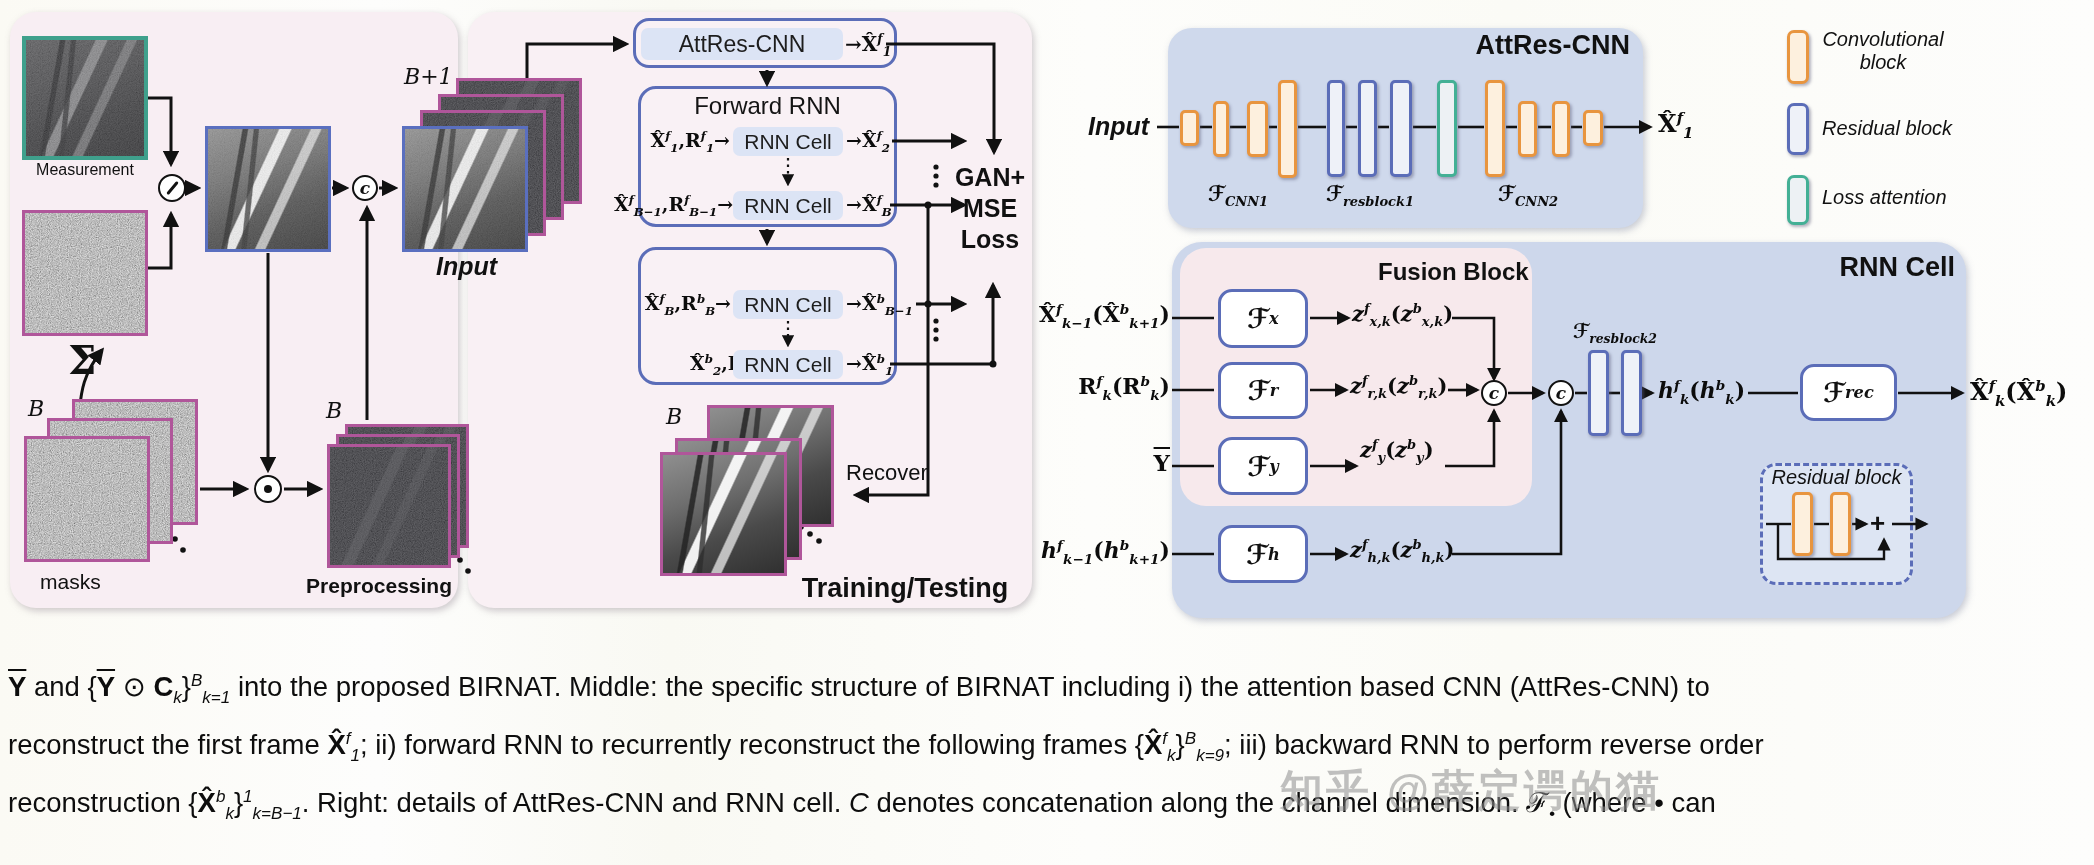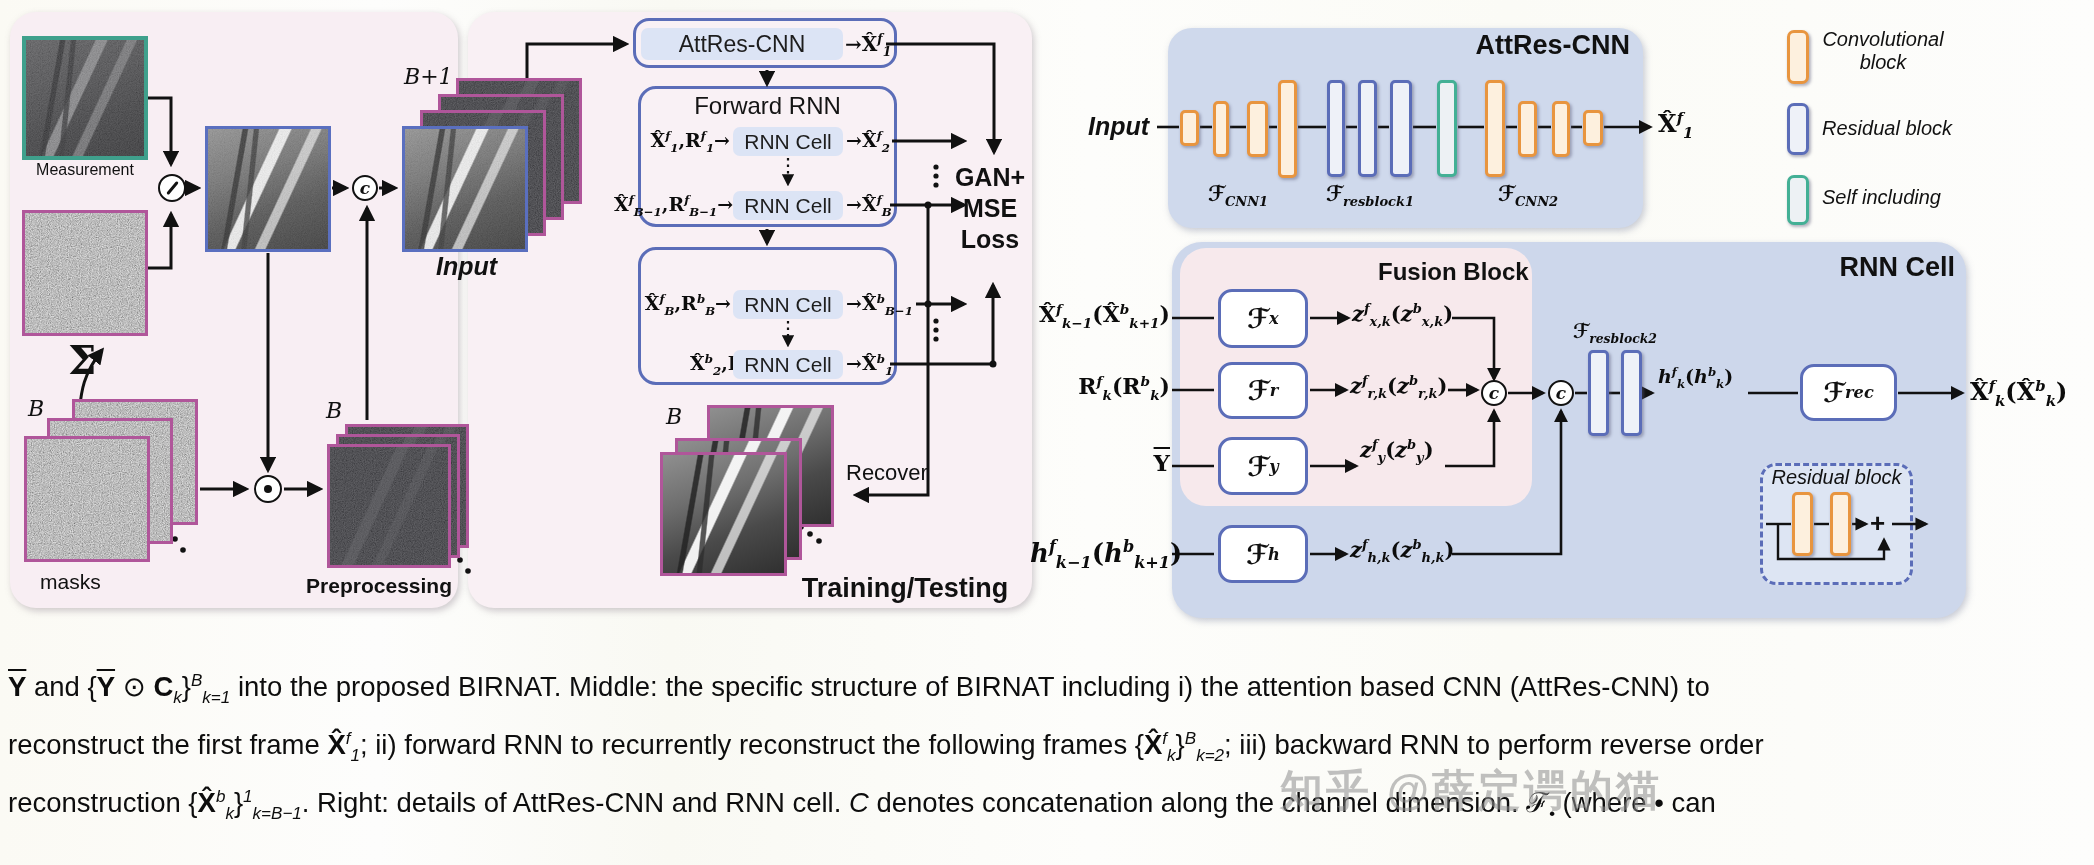--- a/index.html
+++ b/index.html
@@ -353,29 +353,29 @@
   <div class="math" style="left:1178px;top:182px;width:120px;text-align:center;font-style:italic;font-size:21px;">ℱ<sub>CNN1</sub></div>
   <div class="math" style="left:1300px;top:182px;width:140px;text-align:center;font-style:italic;font-size:21px;">ℱ<sub>resblock1</sub></div>
   <div class="math" style="left:1468px;top:182px;width:120px;text-align:center;font-style:italic;font-size:21px;">ℱ<sub>CNN2</sub></div>
   <div class="math" style="left:1658px;top:110px;font-size:24px;">X̂<sup>f</sup><sub>1</sub></div>
 
   <div class="blk conv" style="left:1787px;top:30px;width:22px;height:54px;border-radius:7px;"></div>
   <div class="lbl" style="left:1822px;top:28px;width:122px;font-style:italic;font-size:20px;line-height:23px;text-align:center;white-space:normal;">Convolutional block</div>
   <div class="blk res" style="left:1787px;top:103px;width:22px;height:52px;border-radius:7px;"></div>
   <div class="lbl" style="left:1822px;top:117px;font-style:italic;font-size:20px;">Residual block</div>
   <div class="blk attn" style="left:1787px;top:175px;width:22px;height:50px;border-radius:7px;"></div>
-  <div class="lbl" style="left:1822px;top:186px;font-style:italic;font-size:20px;">Self including</div>
+  <div class="lbl" style="left:1822px;top:186px;font-style:italic;font-size:20px;">Loss attention</div>
 
   <div class="lbl bold" style="left:1825px;top:252px;width:130px;text-align:right;font-size:27px;">RNN Cell</div>
   <div class="lbl bold" style="left:1378px;top:258px;width:145px;font-size:24px;">Fusion Block</div>
 
   <div class="math" style="left:1030px;top:302px;width:140px;text-align:right;font-size:22px;">X̂<sup>f</sup><sub>k−1</sub>(X̂<sup>b</sup><sub>k+1</sub>)</div>
   <div class="math" style="left:1030px;top:374px;width:140px;text-align:right;font-size:22px;">R<sup>f</sup><sub>k</sub>(R<sup>b</sup><sub>k</sub>)</div>
   <div class="math" style="left:1030px;top:450px;width:140px;text-align:right;font-size:23px;"><span class="ol">Y</span></div>
-  <div class="math" style="left:1030px;top:538px;width:140px;text-align:right;font-size:26px;"><i>h</i><sup>f</sup><sub>k−1</sub>(<i>h</i><sup>b</sup><sub>k+1</sub>)</div>
+  <div class="math" style="left:1030px;top:538px;width:140px;text-align:right;font-size:22px;"><i>h</i><sup>f</sup><sub>k−1</sub>(<i>h</i><sup>b</sup><sub>k+1</sub>)</div>
 
   <div class="fbox" style="left:1218px;top:289px;width:90px;height:59px;">ℱ<sub>x</sub></div>
   <div class="fbox" style="left:1218px;top:362px;width:90px;height:57px;">ℱ<sub>r</sub></div>
   <div class="fbox" style="left:1218px;top:437px;width:90px;height:58px;">ℱ<sub>y</sub></div>
   <div class="fbox" style="left:1218px;top:525px;width:90px;height:58px;">ℱ<sub>h</sub></div>
 
   <div class="math" style="left:1352px;top:302px;font-size:21px;"><i>z</i><sup>f</sup><sub>x,k</sub>(<i>z</i><sup>b</sup><sub>x,k</sub>)</div>
   <div class="math" style="left:1350px;top:374px;font-size:21px;"><i>z</i><sup>f</sup><sub>r,k</sub>(<i>z</i><sup>b</sup><sub>r,k</sub>)</div>
   <div class="math" style="left:1360px;top:438px;font-size:21px;"><i>z</i><sup>f</sup><sub>y</sub>(<i>z</i><sup>b</sup><sub>y</sub>)</div>
   <div class="math" style="left:1350px;top:538px;font-size:21px;"><i>z</i><sup>f</sup><sub>h,k</sub>(<i>z</i><sup>b</sup><sub>h,k</sub>)</div>
@@ -384,31 +384,31 @@
       <span class="cc">c</span>
     </div>
   <div class="op" style="left:1548px;top:380px;width:26px;height:26px;">
       <span class="cc">c</span>
     </div>
 
   <div class="math" style="left:1560px;top:320px;width:110px;text-align:center;font-style:italic;font-size:20px;">ℱ<sub>resblock2</sub></div>
   <div class="blk res" style="left:1588px;top:350px;width:21px;height:86px;"></div>
   <div class="blk res" style="left:1621px;top:350px;width:21px;height:86px;"></div>
 
-  <div class="math" style="left:1658px;top:366px;font-size:19px;"><i>h</i><sup>f</sup><sub>k</sub>(<i>h</i><sup>b</sup><sub>k</sub>)</div>
+  <div class="math" style="left:1658px;top:378px;font-size:22px;"><i>h</i><sup>f</sup><sub>k</sub>(<i>h</i><sup>b</sup><sub>k</sub>)</div>
   <div class="fbox" style="left:1800px;top:364px;width:97px;height:57px;">ℱ<sub>rec</sub></div>
   <div class="math" style="left:1970px;top:378px;font-size:24px;">X̂<sup>f</sup><sub>k</sub>(X̂<sup>b</sup><sub>k</sub>)</div>
 
   <div class="lbl" style="left:1760px;top:466px;width:153px;text-align:center;font-style:italic;font-size:20px;">Residual block</div>
   <div class="blk conv" style="left:1792px;top:492px;width:21px;height:64px;"></div>
   <div class="blk conv" style="left:1830px;top:492px;width:21px;height:64px;"></div>
   <div class="lbl bold" style="left:1870px;top:508px;font-size:26px;">+</div>
 
   <div id="caption">
     <div><b><span class="ol">Y</span></b> and {<b><span class="ol">Y</span></b> ⊙ <b>C</b><sub>k</sub>}<sup>B</sup><sub>k=1</sub> into the proposed BIRNAT. Middle: the specific structure of BIRNAT including i) the attention based CNN (AttRes-CNN) to</div>
-    <div>reconstruct the first frame <b>X̂</b><sup>f</sup><sub>1</sub>; ii) forward RNN to recurrently reconstruct the following frames {<b>X̂</b><sup>f</sup><sub>k</sub>}<sup>B</sup><sub>k=2</sub>; iii) backward RNN to perform reverse order</div>
+    <div>reconstruct the first frame <b>X̂</b><sup>f</sup><sub>1</sub>; ii) forward RNN to recurrently reconstruct the following frames {<b>X̂</b><sup>f</sup><sub>k</sub>}<sup>B</sup><sub>k=9</sub>; iii) backward RNN to perform reverse order</div>
     <div>reconstruction {<b>X̂</b><sup>b</sup><sub>k</sub>}<sup>1</sup><sub>k=B−1</sub>. Right: details of AttRes-CNN and RNN cell. <i>C</i> denotes concatenation along the channel dimension. ℱ<sub>•</sub> (where • can</div>
 
   </div>
 
   <div id="watermark">知乎 @薛定谔的猫</div>
 
 </div>
 
 </body></html>

